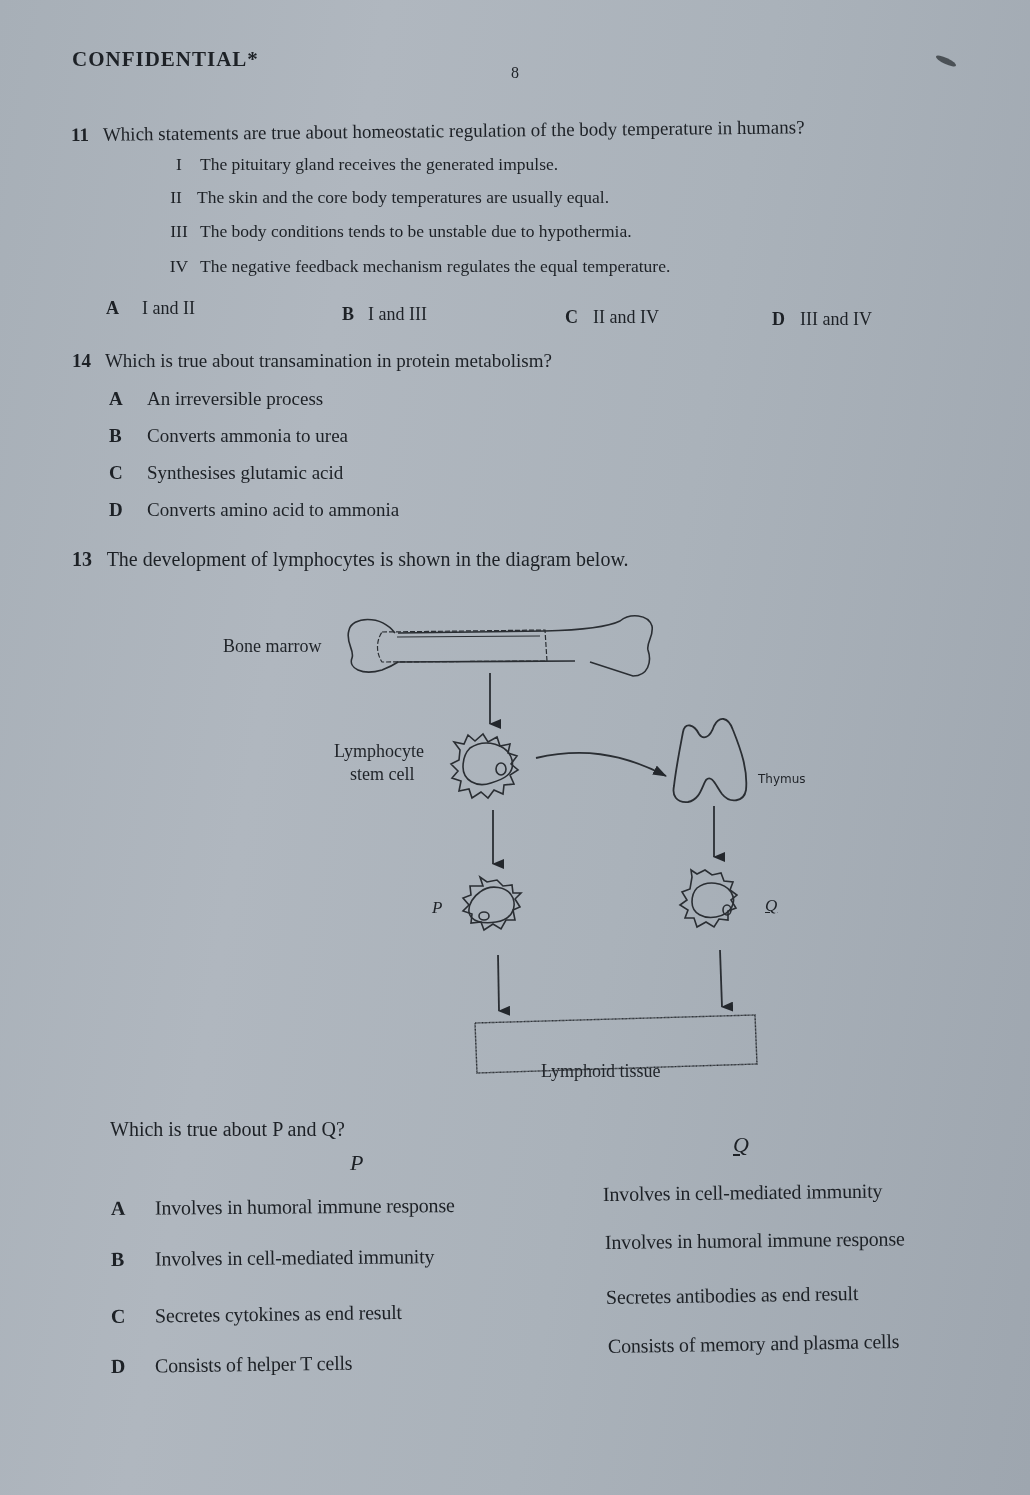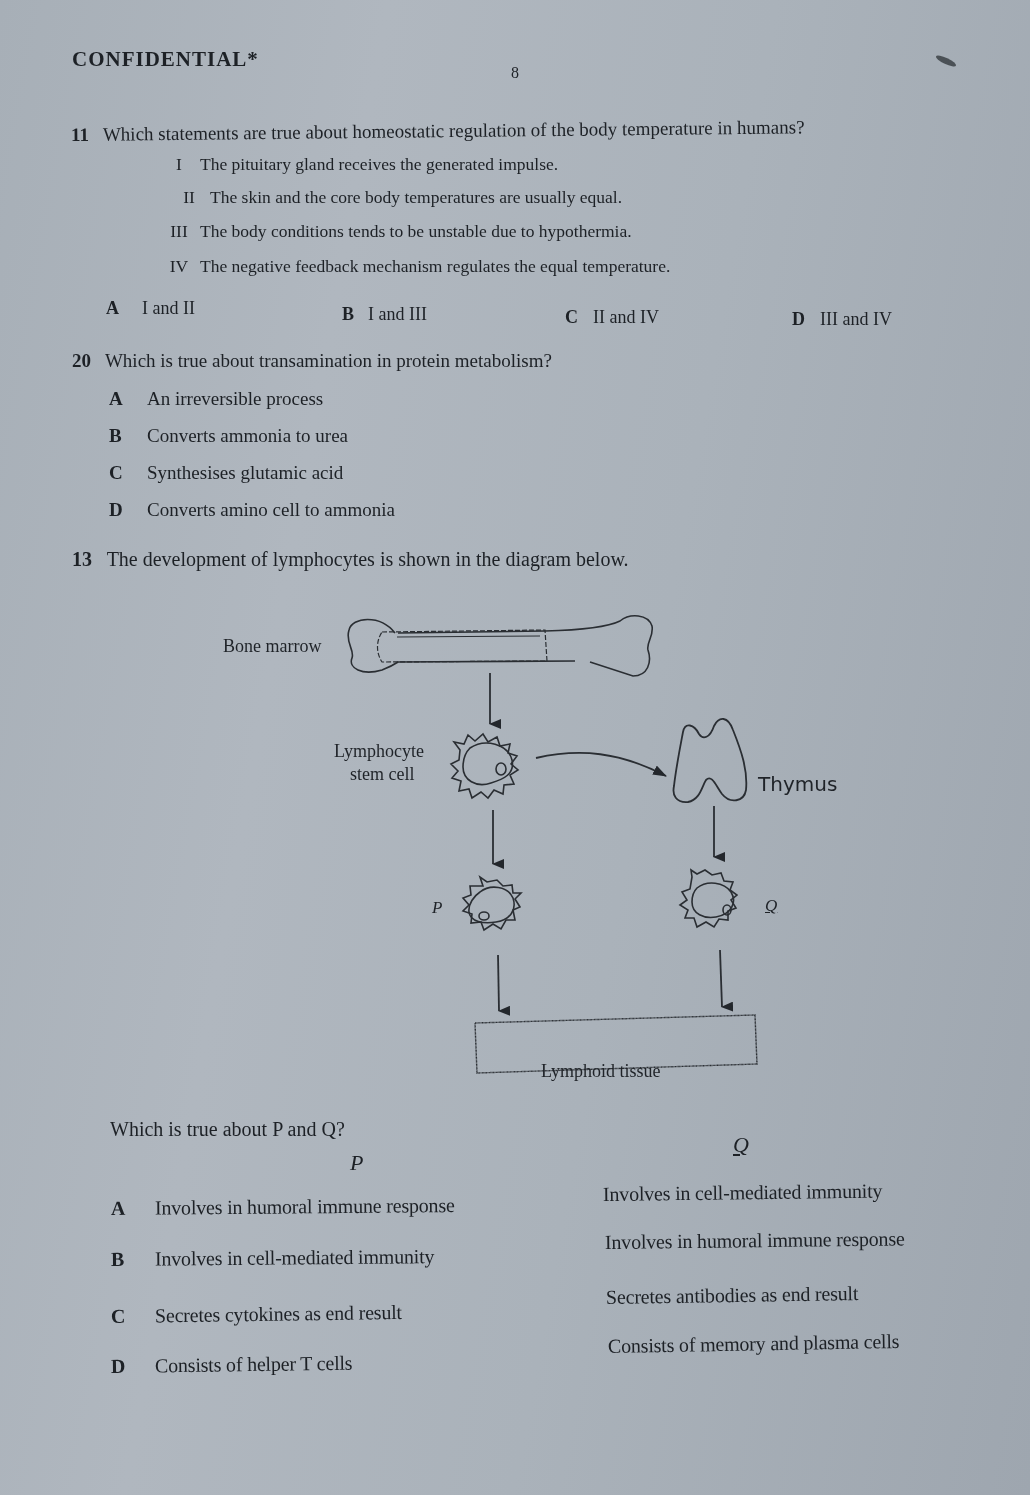--- a/index.html
+++ b/index.html
@@ -10,81 +10,81 @@
     color:#1d2126;
   }
   .abs { position:absolute; white-space:nowrap; }
   .hdr { font-weight:bold; font-size:21px; letter-spacing:1px; }
   .pg { font-size:16px; }
   .q { font-size:19px; }
   .qnum { font-weight:bold; }
   .stmt { font-size:17.5px; }
   .opt { font-size:18px; }
   .optl { font-weight:bold; display:inline-block; }
-  .diag { font-family: "DejaVu Sans", sans-serif; font-size:20px; color:#1f2328; }
+  .diag { font-family: "DejaVu Sans", sans-serif; font-size:12px; color:#1f2328; }
   .pq-head { font-style:italic; font-size:22px; }
   .col-opt { font-size:20px; letter-spacing:-0.2px; }
   svg { position:absolute; left:0; top:0; }
   .mark { position:absolute; left:935px; top:58px; width:22px; height:6px; background:#2c3136; border-radius:50%; transform:rotate(25deg); opacity:0.75; }
 </style>
 </head>
 <body>
 
 <div class="abs hdr" style="left:72px;top:47px;">CONFIDENTIAL*</div>
 <div class="abs pg" style="left:511px;top:64px;">8</div>
 <div class="mark"></div>
 
 <div>
   <div class="abs q" style="left:71px;top:124px;transform:rotate(-0.6deg);transform-origin:left;">
     <span class="qnum">11</span>&nbsp;&nbsp;
     <span>Which statements are true about homeostatic regulation of the body temperature in humans?</span>
   </div>
   <div class="abs stmt" style="left:158px;top:154px;">
     <span style="display:inline-block;width:42px;text-align:center;">I</span><span>The pituitary gland receives the generated impulse.</span>
   </div>
-  <div class="abs stmt" style="left:168px;top:187px;">
+  <div class="abs stmt" style="left:155px;top:187px;">
     <span style="display:inline-block;width:42px;text-align:center;">II</span><span>The skin and the core body temperatures are usually equal.</span>
   </div>
   <div class="abs stmt" style="left:158px;top:221px;">
     <span style="display:inline-block;width:42px;text-align:center;">III</span><span>The body conditions tends to be unstable due to hypothermia.</span>
   </div>
   <div class="abs stmt" style="left:158px;top:256px;">
     <span style="display:inline-block;width:42px;text-align:center;font-family:Liberation Serif, serif;">IV</span><span>The negative feedback mechanism regulates the equal temperature.</span>
   </div>
 
   <div class="abs opt" style="left:106px;top:298px;">
     <span class="optl" style="width:36px;">A</span><span>I and II</span>
   </div>
   <div class="abs opt" style="left:342px;top:304px;">
     <span class="optl" style="width:26px;">B</span><span>I and III</span>
   </div>
   <div class="abs opt" style="left:565px;top:307px;">
     <span class="optl" style="width:28px;">C</span><span>II and IV</span>
   </div>
-  <div class="abs opt" style="left:792px;top:309px;">
+  <div class="abs opt" style="left:772px;top:309px;">
     <span class="optl" style="width:28px;">D</span><span>III and IV</span>
   </div>
 </div>
 
 <div>
   <div class="abs q" style="left:72px;top:350px;">
-    <span class="qnum">20</span>&nbsp;&nbsp;
+    <span class="qnum">14</span>&nbsp;&nbsp;
     <span>Which is true about transamination in protein metabolism?</span>
   </div>
   <div class="abs opt" style="left:109px;top:388px;font-size:19px;">
     <span class="optl" style="width:38px;">A</span><span>An irreversible process</span>
   </div>
   <div class="abs opt" style="left:109px;top:425px;font-size:19px;">
     <span class="optl" style="width:38px;">B</span><span>Converts ammonia to urea</span>
   </div>
   <div class="abs opt" style="left:109px;top:462px;font-size:19px;">
     <span class="optl" style="width:38px;">C</span><span>Synthesises glutamic acid</span>
   </div>
   <div class="abs opt" style="left:109px;top:499px;font-size:19px;">
-    <span class="optl" style="width:38px;">D</span><span>Converts amino cell to ammonia</span>
+    <span class="optl" style="width:38px;">D</span><span>Converts amino acid to ammonia</span>
   </div>
 </div>
 
 <div>
   <div class="abs q" style="left:72px;top:548px;font-size:20px;">
     <span class="qnum">13</span>&nbsp;&nbsp;
     <span>The development of lymphocytes is shown in the diagram below.</span>
   </div>
 
   <div>

